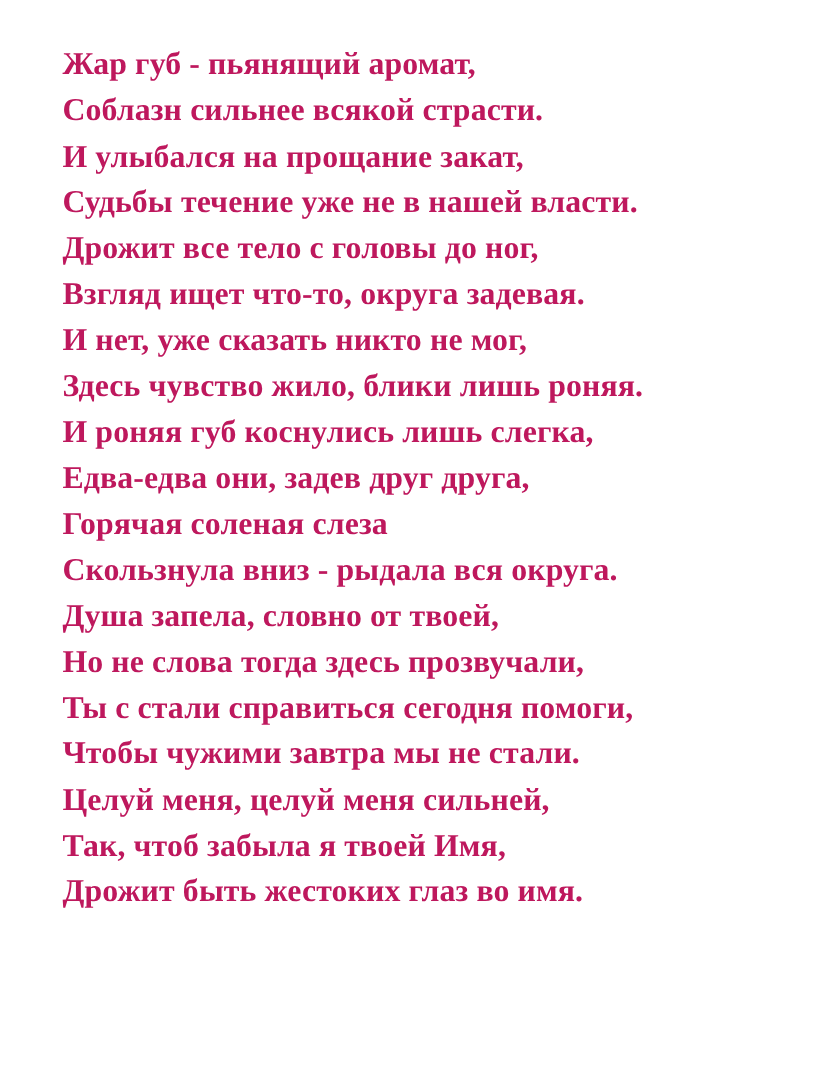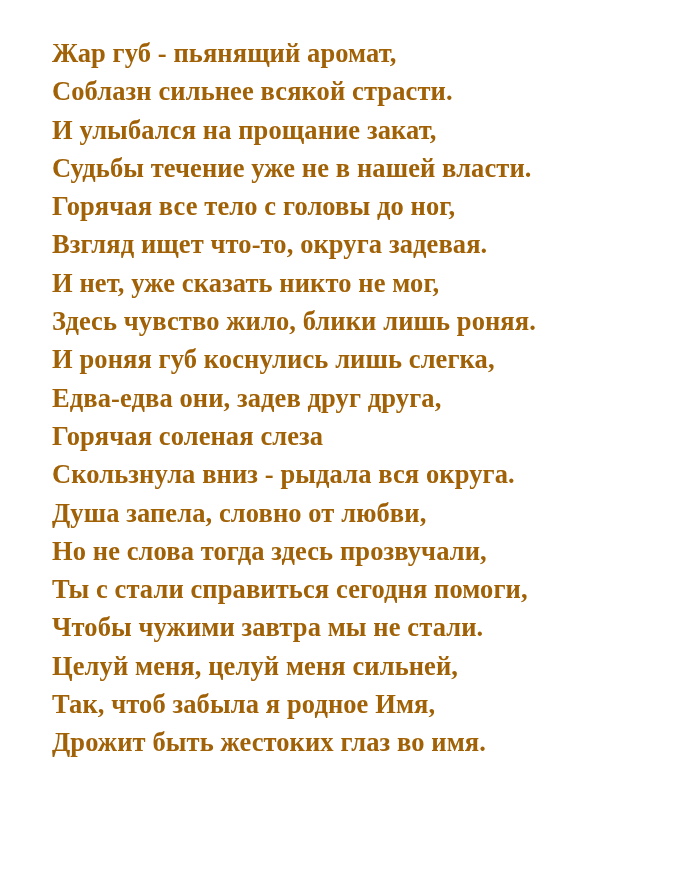--- a/index.html
+++ b/index.html
@@ -24,43 +24,43 @@
     justify-content: flex-start;
   }
   .poem-body {
     display: block;
   }
   .poem-line {
     font-family: "Liberation Serif", serif;
     font-weight: bold;
     font-size: 26.5px;
     line-height: 38.3px;
-    color: #a16207;
+    color: #be185d;
     white-space: pre;
     letter-spacing: 0.1px;
   }
 </style>
 </head>
 <body>
 
 <div class="poem-page">
   <div class="poem-body">
     <div class="poem-line">Жар губ - пьянящий аромат,</div>
     <div class="poem-line">Соблазн сильнее всякой страсти.</div>
     <div class="poem-line">И улыбался на прощание закат,</div>
     <div class="poem-line">Судьбы течение уже не в нашей власти.</div>
-    <div class="poem-line">Горячая все тело с головы до ног,</div>
+    <div class="poem-line">Дрожит все тело с головы до ног,</div>
     <div class="poem-line">Взгляд ищет что-то, округа задевая.</div>
     <div class="poem-line">И нет, уже сказать никто не мог,</div>
     <div class="poem-line">Здесь чувство жило, блики лишь роняя.</div>
     <div class="poem-line">И роняя губ коснулись лишь слегка,</div>
     <div class="poem-line">Едва-едва они, задев друг друга,</div>
     <div class="poem-line">Горячая соленая слеза</div>
     <div class="poem-line">Скользнула вниз - рыдала вся округа.</div>
-    <div class="poem-line">Душа запела, словно от любви,</div>
+    <div class="poem-line">Душа запела, словно от твоей,</div>
     <div class="poem-line">Но не слова тогда здесь прозвучали,</div>
     <div class="poem-line">Ты с стали справиться сегодня помоги,</div>
     <div class="poem-line">Чтобы чужими завтра мы не стали.</div>
     <div class="poem-line">Целуй меня, целуй меня сильней,</div>
-    <div class="poem-line">Так, чтоб забыла я родное Имя,</div>
+    <div class="poem-line">Так, чтоб забыла я твоей Имя,</div>
     <div class="poem-line">Дрожит быть жестоких глаз во имя.</div>
   </div>
 </div>
 
 </body></html>

